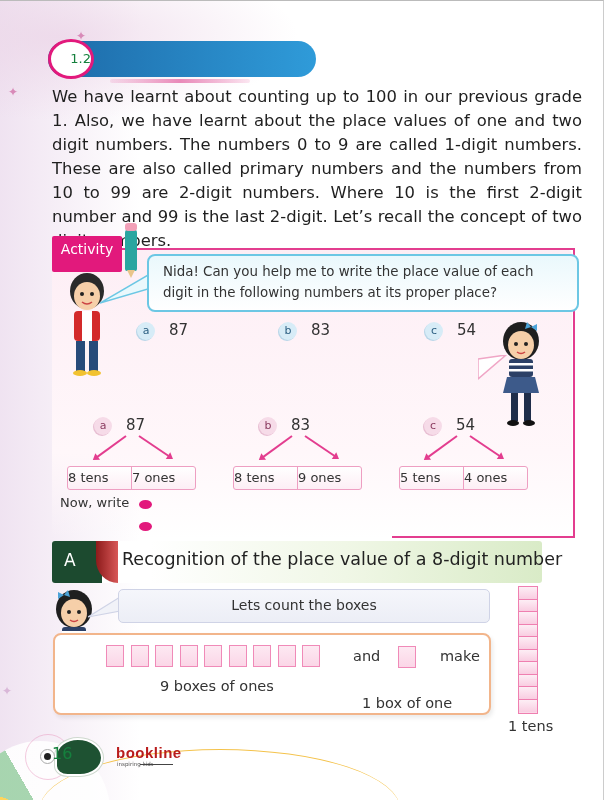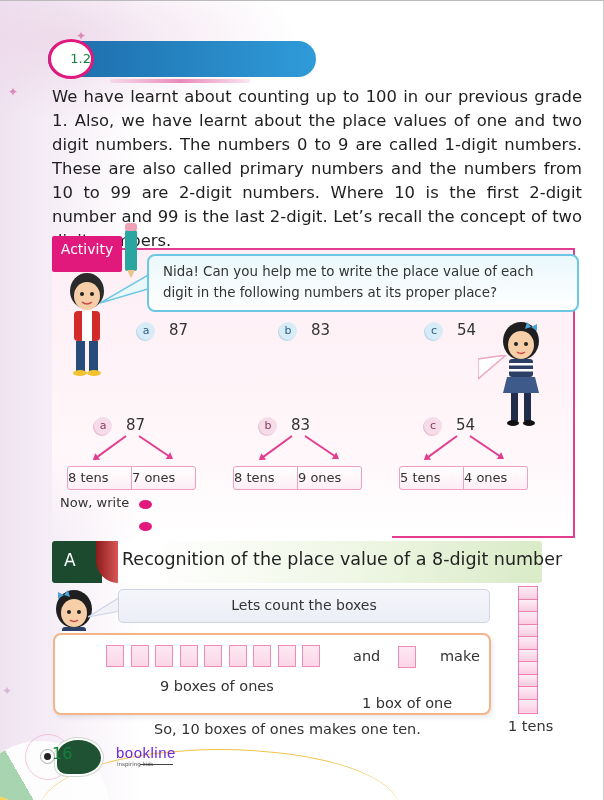--- a/index.html
+++ b/index.html
@@ -85,21 +85,21 @@
   
   .fan { position: absolute; left: -30px; top: 740px; width: 140px; height: 140px; border-radius: 50%;
     background: conic-gradient(from 180deg, #f386b9 0 40deg, #fff 40deg 48deg, #f7a6cb 48deg 90deg, #ffd34d 90deg 110deg, #9fd3a8 110deg 150deg, #fff 150deg 360deg); opacity: 0.9; }
   .arc { position: absolute; left: 40px; top: 748px; width: 360px; height: 120px; border-radius: 50%; border-top: 1.5px solid #f4c24a; }
   .page-blob { position: absolute; left: 55px; top: 737px; width: 48px; height: 38px; background: #1e5232;
     border-radius: 55% 60% 55% 30%; border: 2px solid #fff; box-shadow: 0 0 0 1px #cfd9cf; }
   .page-num { position: absolute; left: 52px; top: 743px; color: #15803d; font-size: 16px; }
   .eye { position: absolute; left: 40px; top: 748px; width: 15px; height: 15px; border-radius: 50%; background: #fff; border: 1px solid #aaa; }
   .eye::after { content: ""; position: absolute; left: 3px; top: 3px; width: 7px; height: 7px; border-radius: 50%; background: #222; }
   .rings { position: absolute; left: 25px; top: 733px; width: 46px; height: 46px; border-radius: 50%; border: 1.5px solid rgba(232,150,190,0.5); }
-  .brand { position: absolute; left: 116px; top: 743px; font-family: "Liberation Sans", sans-serif; font-size: 15px; font-weight: normal; color: #6d28d9; letter-spacing: 0.5px; }
+  .brand { position: absolute; left: 116px; top: 743px; font-family: "Liberation Sans", sans-serif; font-size: 15px; font-weight: bold; color: #b91c1c; letter-spacing: 0.5px; }
   .tagline { position: absolute; left: 117px; top: 760px; font-size: 5.5px; color: #555; }
   .tag-arrow { position: absolute; left: 140px; top: 763px; width: 33px; height: 1px; background: #444; }
 </style>
 </head>
 <body>
 
 <div class="page">
   <div class="bg-left"></div>
   <div class="bg-topwash"></div>
   <span class="star" style="left:76px;top:28px;">✦</span>
@@ -240,21 +240,20 @@
       <div class="unit-box" style="left: 253px; top: 644px;"></div>
       <div class="unit-box" style="left: 277.5px; top: 644px;"></div>
       <div class="unit-box" style="left: 302px; top: 644px;"></div>
     </div>
   <div class="count-text" style="left:353px;top:647px;">and</div>
   <div class="unit-box" style="left:398px;top:645px;"></div>
   <div class="count-text" style="left:428px;top:647px;margin-left:12px;">make</div>
   <div class="count-text" style="left:160px;top:677px;">9 boxes of ones</div>
   <div class="count-text" style="left:362px;top:694px;">1 box of one</div>
 
-  <div class="count-text" style="left:154px;top:720px;">So, 10 boxes of ones makes one ten.</div>
 
   <div class="tens-col" id="tens-col">
       <div class="seg"></div>
       <div class="seg"></div>
       <div class="seg"></div>
       <div class="seg"></div>
       <div class="seg"></div>
       <div class="seg"></div>
       <div class="seg"></div>
       <div class="seg"></div>

